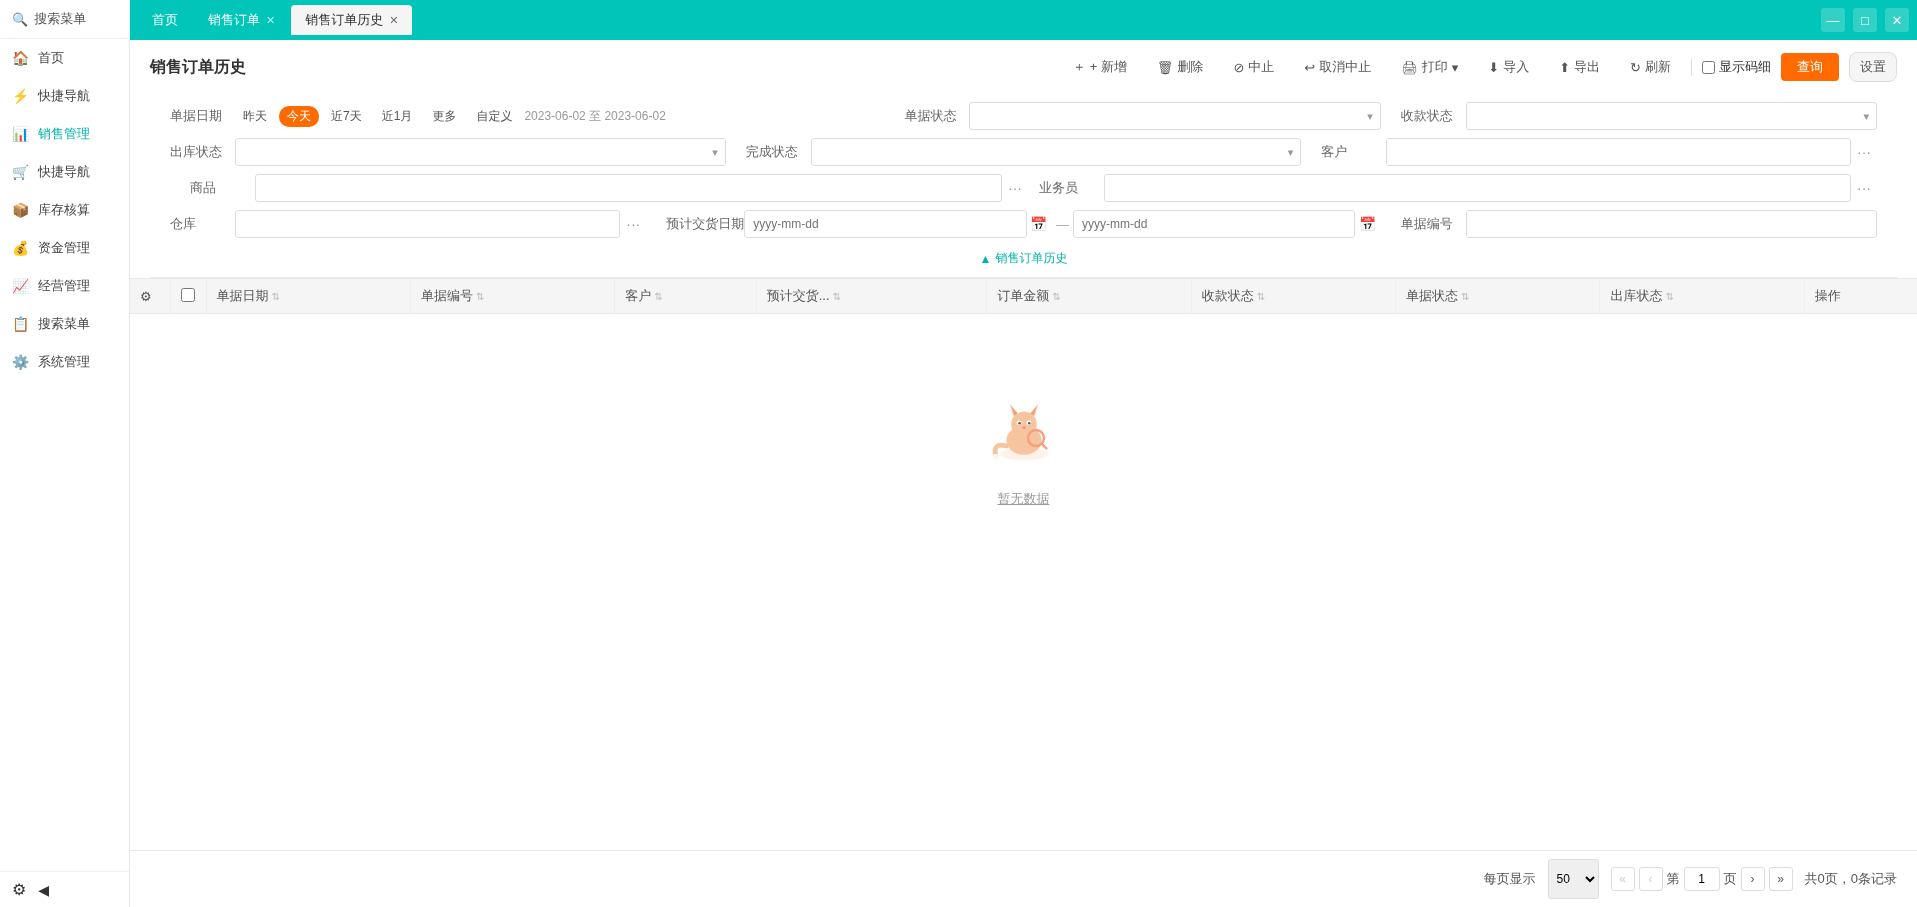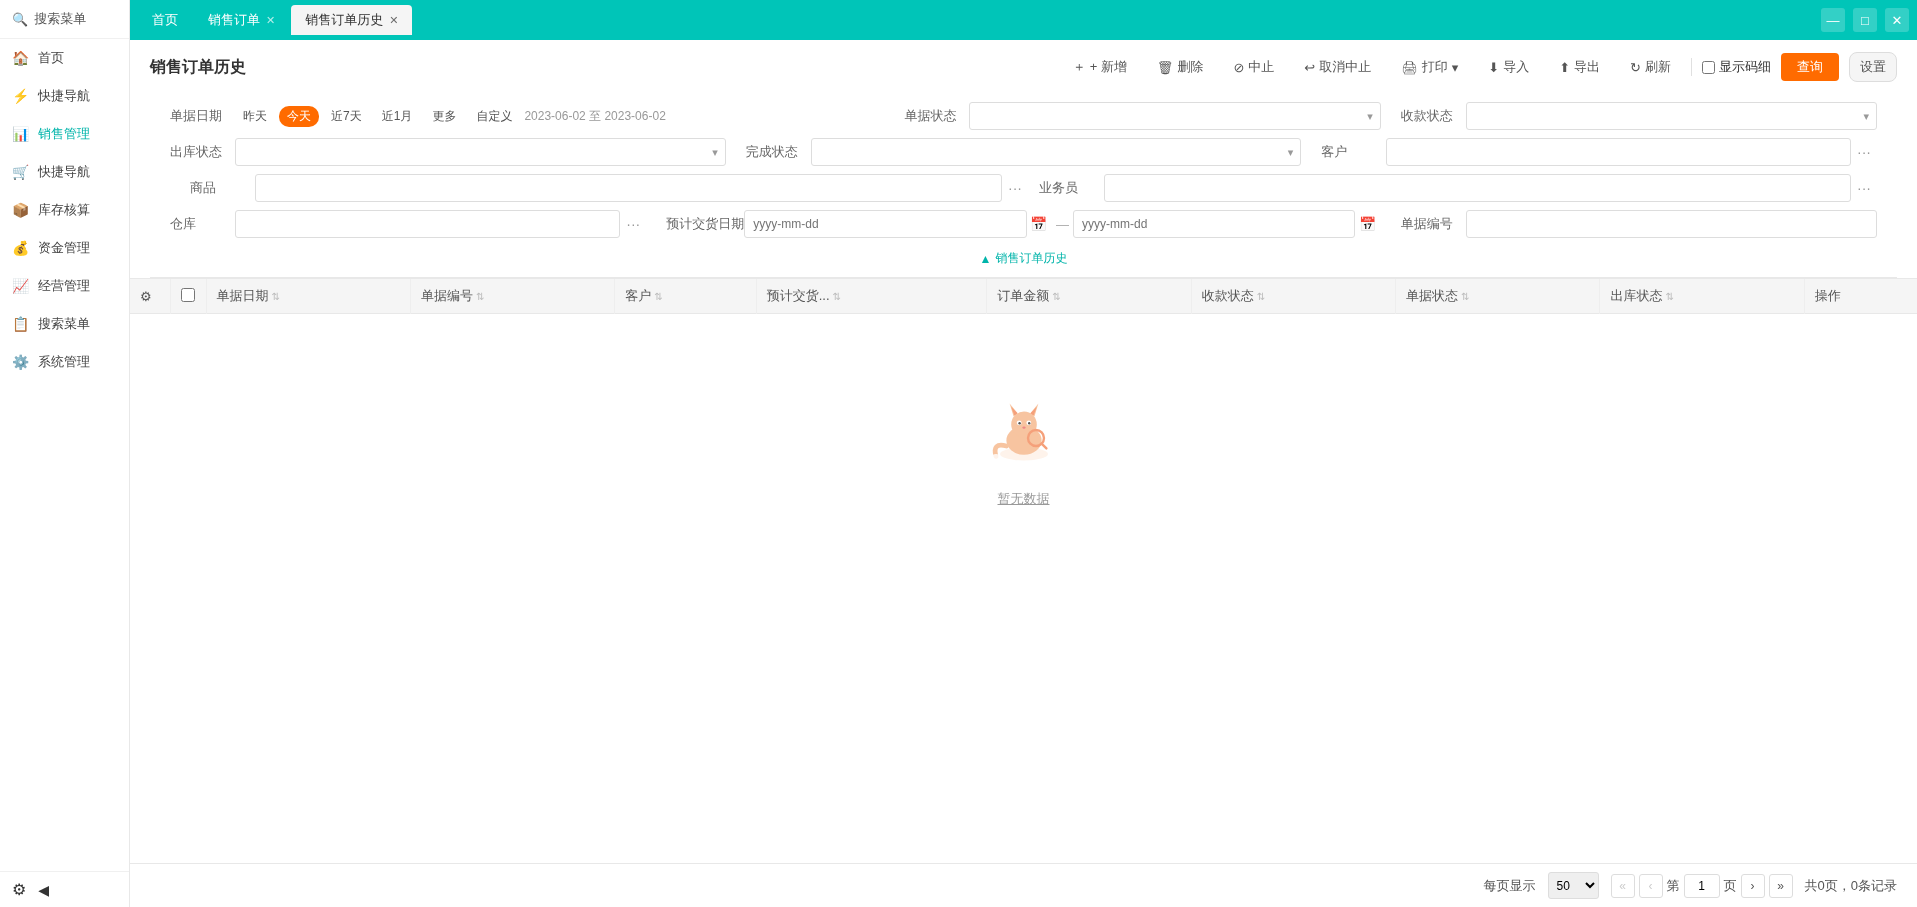--- a/index.html
+++ b/index.html
@@ -327,21 +327,21 @@
       padding: 8px 20px;
       display: flex;
       align-items: center;
       justify-content: flex-end;
       gap: 12px;
       font-size: 13px;
       color: #555;
       flex-shrink: 0;
     }
     .page-size-select {
-      height: 27px;
+      height: 40px;
       border: 1px solid #ddd;
       border-radius: 3px;
       padding: 0 4px;
       font-size: 12px;
       outline: none;
     }
     .pagination {
       display: flex;
       align-items: center;
       gap: 4px;

